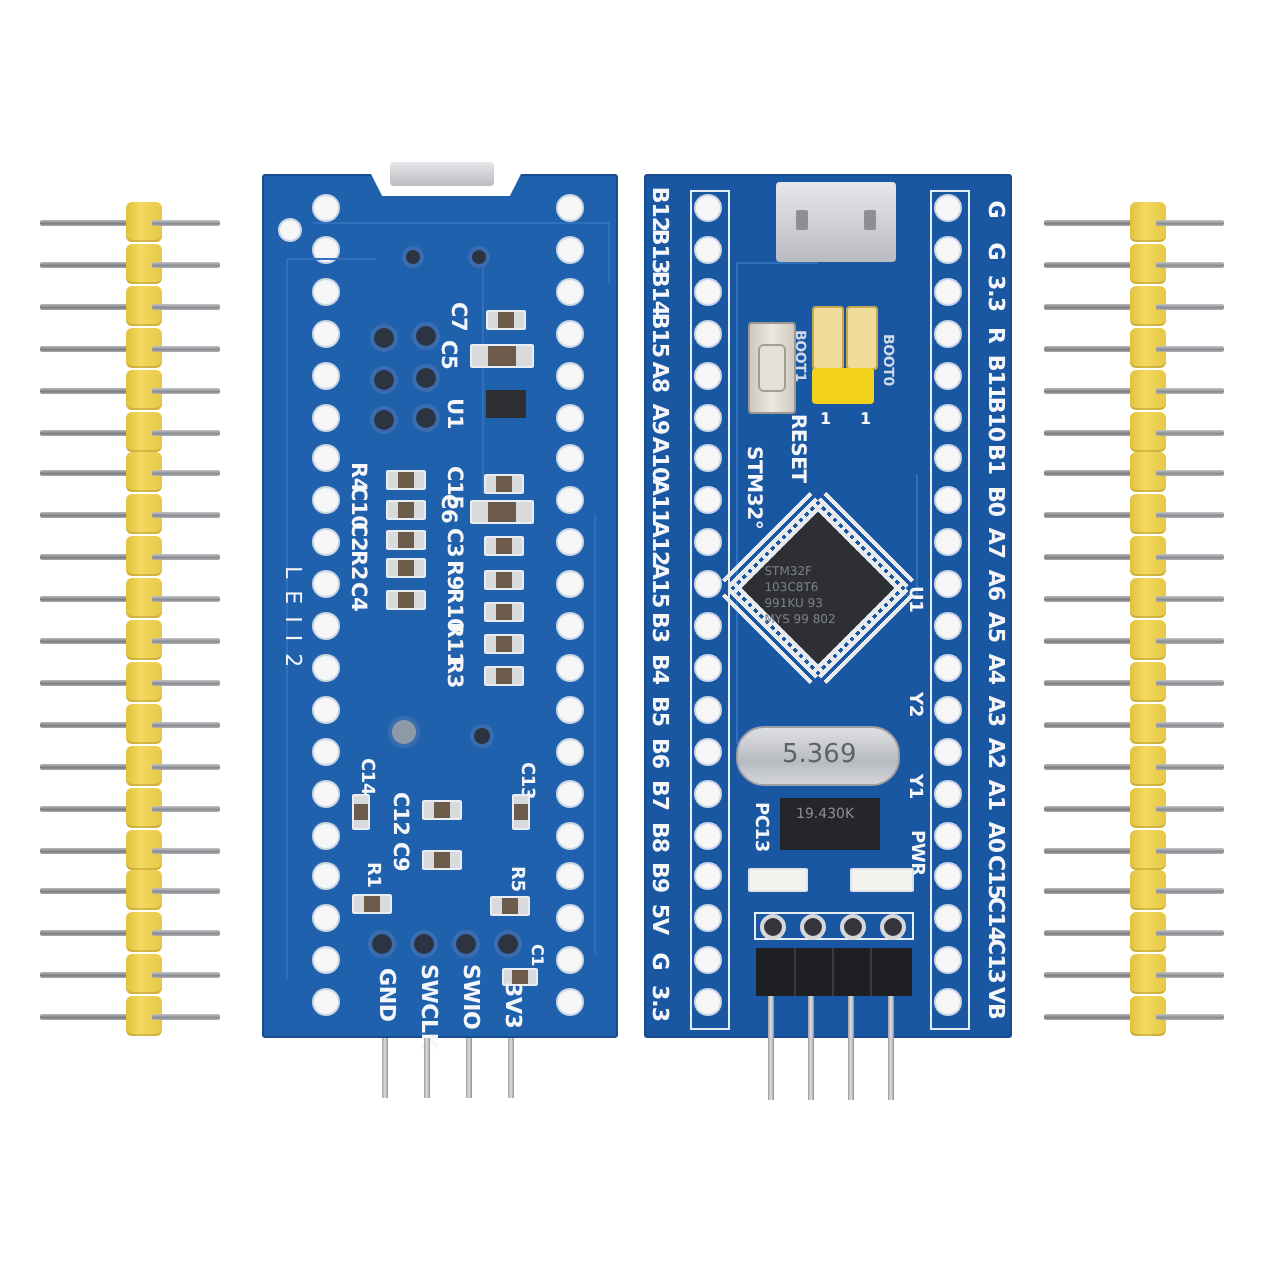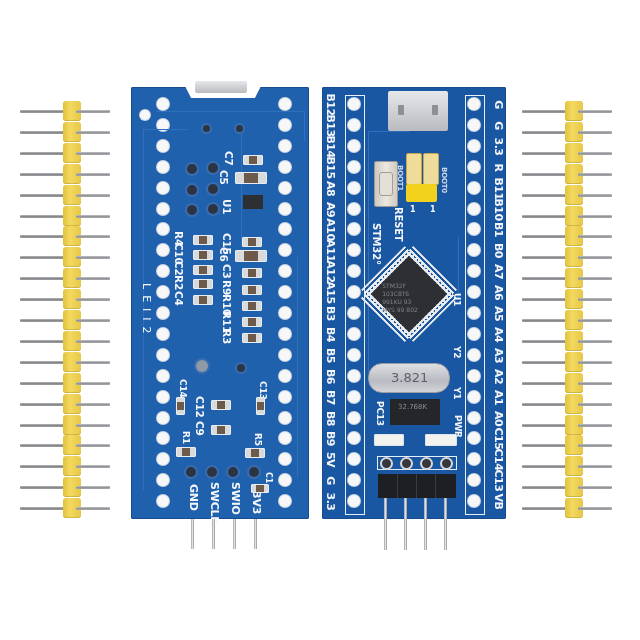--- a/index.html
+++ b/index.html
@@ -527,25 +527,25 @@
           <div>103C8T6</div>
           <div>991KU 93</div>
           <div>MYS 99 802</div>
         </div>
       </div>
     </div>
     <div class="silk silk-rot" style="left:140px; top:206px; font-size:9px;">U1</div>
     <div class="silk silk-rot" style="left:140px; top:259px; font-size:9px;">Y2</div>
 
     <div class="crystal" style="left:46px; top:276px; width:80px; height:28px;">
-      <div class="crystal-text" style="left:22px; top:6px;">3.821</div>
+      <div class="crystal-text" style="left:22px; top:6px;">5.369</div>
     </div>
 
     <div class="crystal-small" style="left:68px; top:312px; width:50px; height:26px;">
-      <div class="crystal-small-text" style="left:8px; top:4px;">32.768K</div>
+      <div class="crystal-small-text" style="left:8px; top:4px;">19.430K</div>
     </div>
     <div class="silk silk-rot" style="left:140px; top:300px; font-size:9px;">Y1</div>
     <div class="silk silk-rot" style="left:63px; top:314px; font-size:9px;">PC13</div>
     <div class="silk silk-rot" style="left:141px; top:328px; font-size:9px;">PWR</div>
 
     <div class="led" style="left:52px; top:347px; width:28px; height:10px;"></div>
     <div class="led" style="left:103px; top:347px; width:30px; height:10px;"></div>
 
     <div class="pad-frame" style="left:55px; top:369px; width:78px; height:12px;"></div>
     <div class="bent-pin" style="left:58px; top:370px;"></div>

